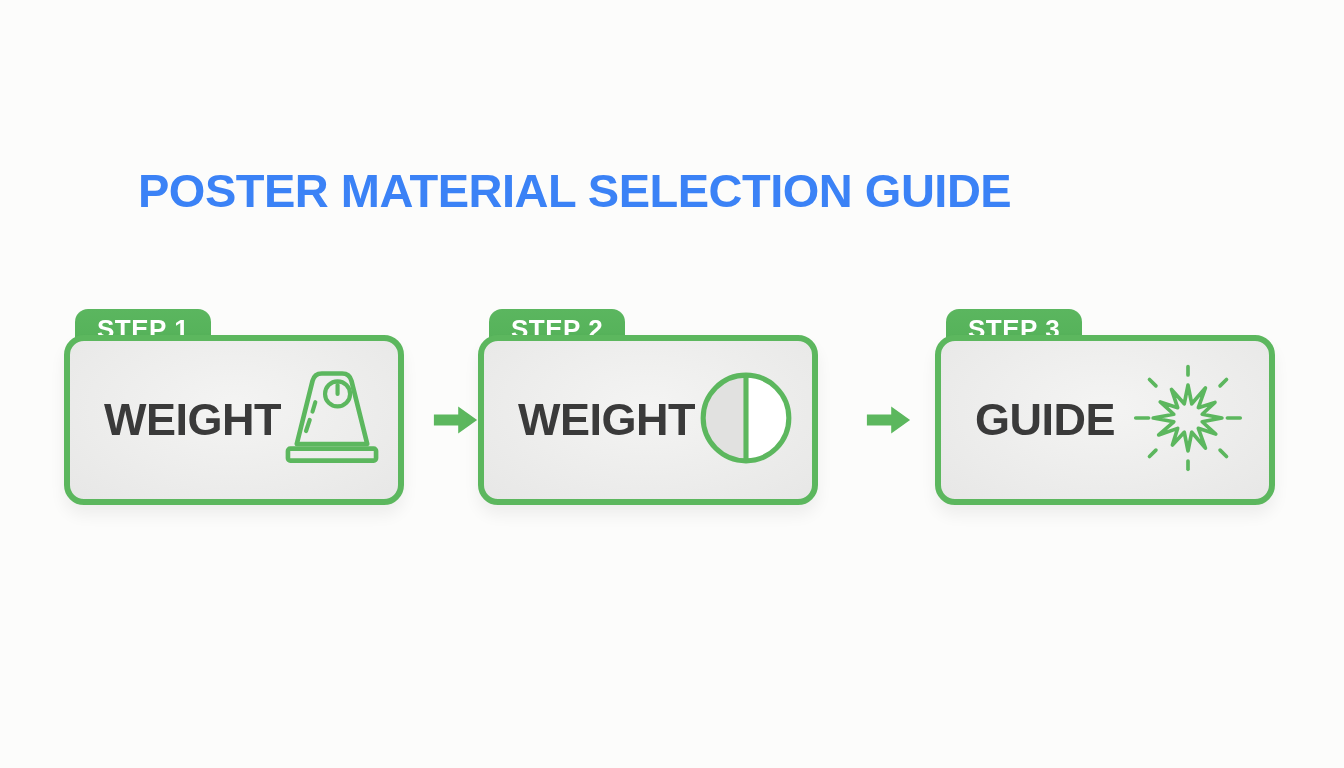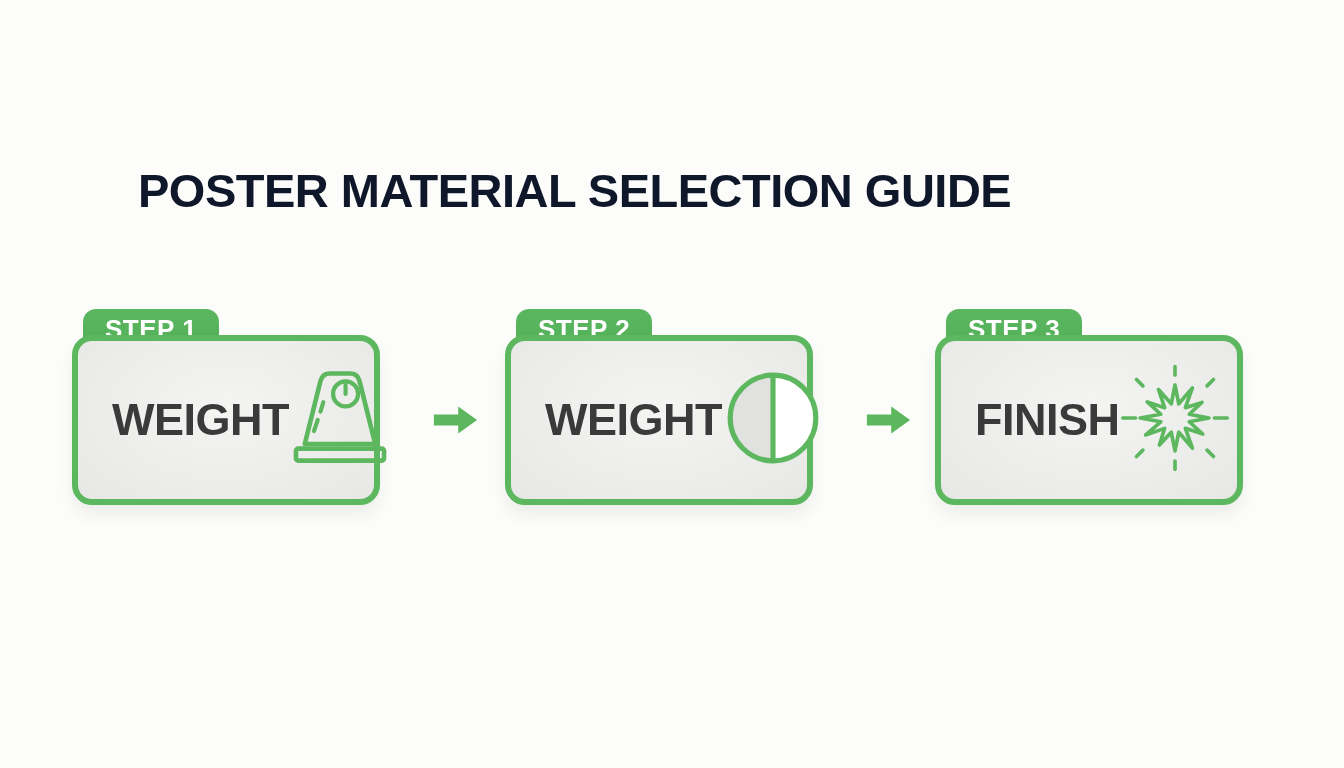--- a/index.html
+++ b/index.html
@@ -4,49 +4,49 @@
 <style>
   html,body{margin:0;padding:0;}
   body{
     width:1344px;height:768px;position:relative;overflow:hidden;
     background:#fcfcfb;
     font-family:"Liberation Sans","DejaVu Sans",sans-serif;
   }
   .page-title{
     position:absolute;left:138px;top:132px;
     font-size:47px;font-weight:800;letter-spacing:-0.5px;
-    color:#0f172a;white-space:nowrap;
+    color:#3b82f6;white-space:nowrap;
   }
   .step{
     position:absolute;top:309px;width:340px;height:201px;
   }
   .step-tab{
     position:absolute;top:0;left:11px;z-index:0;
     height:64px;min-width:122px;box-sizing:border-box;
     background:linear-gradient(180deg,#5bb65f 0%,#4fae54 100%);
     border-radius:13px;
     color:#ffffff;font-size:26px;font-weight:700;letter-spacing:0.5px;
     padding:5px 22px 0 22px;text-align:center;
   }
   .step-body{
     position:absolute;top:26px;left:0;z-index:1;
-    width:308px;height:170px;box-sizing:border-box;
+    width:340px;height:170px;box-sizing:border-box;
     background:radial-gradient(ellipse at 50% 42%,#f4f4f3 0%,#ececeb 62%,#e7e7e6 100%);
     border:6px solid #5cb75e;border-radius:20px;
     box-shadow:0 10px 16px rgba(0,0,0,0.06);
     display:flex;align-items:center;justify-content:space-between;
     padding:0 26px 0 34px;
   }
   .step-label{
     font-size:45px;font-weight:800;letter-spacing:-0.5px;
     color:#3a3a3a;white-space:nowrap;
   }
   .step-icon{flex:0 0 auto;display:block;}
-  .step-1{left:72px;}
-  .step-2{left:505px;}
+  .step-1{left:64px;}
+  .step-2{left:478px;}
   .step-3{left:935px;padding-left:16px;}
   .flow-arrow{position:absolute;top:402px;width:49px;height:36px;}
   .arrow-1{left:431px;}
   .arrow-2{left:864px;}
 </style>
 </head>
 <body>
 
 <h1 class="page-title">POSTER MATERIAL SELECTION GUIDE</h1>
 
@@ -90,21 +90,21 @@
 
 <span class="flow-arrow arrow-2">
   <svg width="49" height="36" viewBox="0 0 48 40">
     <polygon points="0,14 27,14 27,5 48,20 27,35 27,26 0,26" fill="#5cb75e"></polygon>
   </svg>
 </span>
 
 <div class="step step-3">
   <div class="step-tab">STEP 3</div>
   <div class="step-body">
-    <span class="step-label">FINISH</span>
+    <span class="step-label">GUIDE</span>
     <span class="step-icon">
       <svg width="110" height="110" viewBox="0 0 120 120" fill="none">
         <polygon points="60,24 64.1,44.5 79,27.1 71.3,48.7 89.4,43 75.5,55.9 97,60 75.5,64.1 90.3,77.5 71.3,71.3 79,92.9 64.1,75.5 60,96 55.9,75.5 43,89.4 48.7,71.3 28,78.5 44.5,64.1 22,60 44.5,55.9 29.7,42.5 48.7,48.7 42,28.8 55.9,44.5" stroke="#5cb75e" stroke-width="4" stroke-linejoin="round"></polygon>
         <line x1="60" y1="4" x2="60" y2="13" stroke="#5cb75e" stroke-width="4" stroke-linecap="round"></line>
         <line x1="60" y1="107" x2="60" y2="116" stroke="#5cb75e" stroke-width="4" stroke-linecap="round"></line>
         <line x1="103" y1="60" x2="117" y2="60" stroke="#5cb75e" stroke-width="4" stroke-linecap="round"></line>
         <line x1="3" y1="60" x2="17" y2="60" stroke="#5cb75e" stroke-width="4" stroke-linecap="round"></line>
         <line x1="95" y1="25" x2="102" y2="18" stroke="#5cb75e" stroke-width="4" stroke-linecap="round"></line>
         <line x1="18" y1="18" x2="25" y2="25" stroke="#5cb75e" stroke-width="4" stroke-linecap="round"></line>
         <line x1="95" y1="95" x2="102" y2="102" stroke="#5cb75e" stroke-width="4" stroke-linecap="round"></line>

